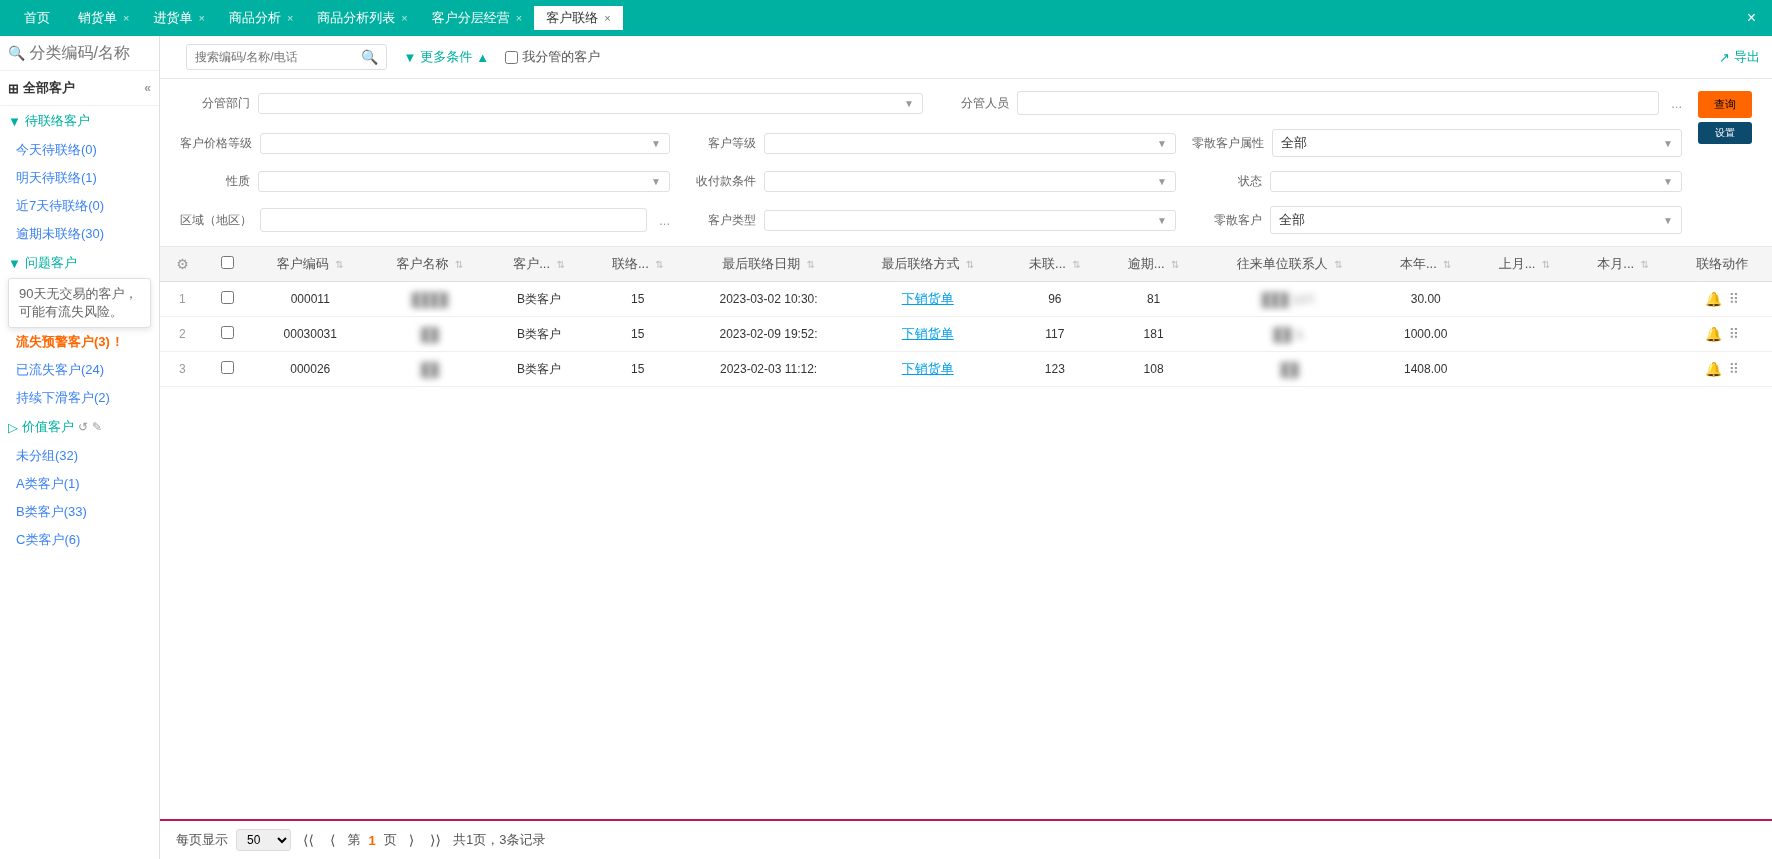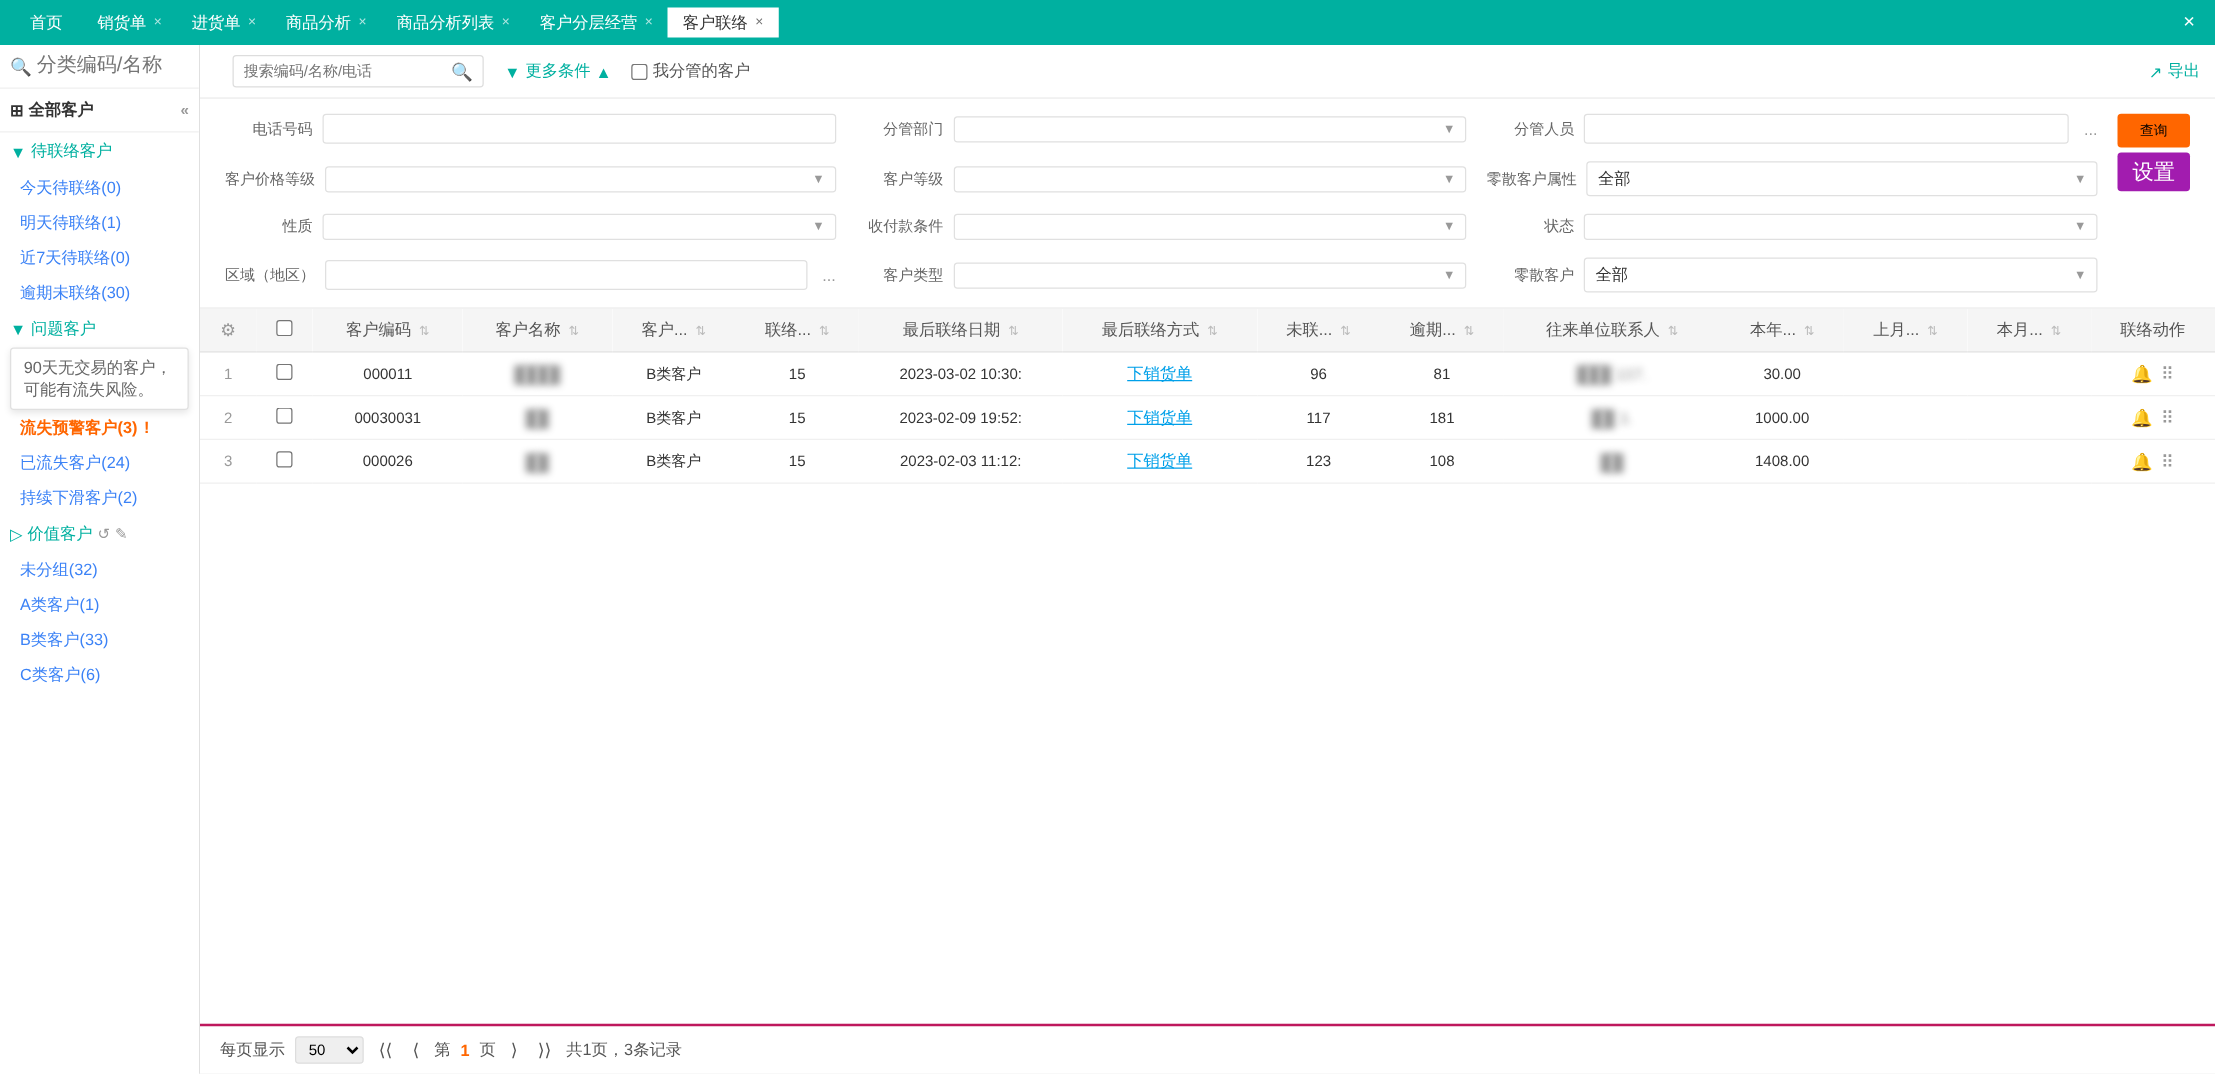--- a/index.html
+++ b/index.html
@@ -241,27 +241,27 @@
     .query-btn {
       background: #ff6600;
       color: #000000;
       border: none;
       border-radius: 3px;
       padding: 6px 16px;
       cursor: pointer;
       font-size: 11px;
     }
     .settings-btn {
-      background: #a21caf;
+      background: #0c4a6e;
       color: white;
       border: none;
       border-radius: 3px;
       padding: 4px 12px;
       cursor: pointer;
-      font-size: 17px;
+      font-size: 10px;
     }
     .action-btns {
       display: flex;
       flex-direction: column;
       gap: 4px;
       padding: 4px 8px;
     }
 
     
     .table-area {
@@ -473,24 +473,20 @@
         <span>导出</span>
       </div>
     </div>
 
     <div class="filter-panel">
       <div style="display:flex;gap:0;">
 
         <div style="flex:1;">
 
           <div class="filter-row">
-            <div class="filter-field">
-              <span class="filter-label">电话号码</span>
-              <input class="filter-input" type="text" value="" style="">
-            </div>
             <div class="filter-field">
               <span class="filter-label">分管部门</span>
               <div class="filter-select">
                 <span></span>
                 <span class="filter-select-arrow">▼</span>
               </div>
             </div>
             <div class="filter-field">
               <span class="filter-label">分管人员</span>
               <input class="filter-input" type="text" value="" style="">

